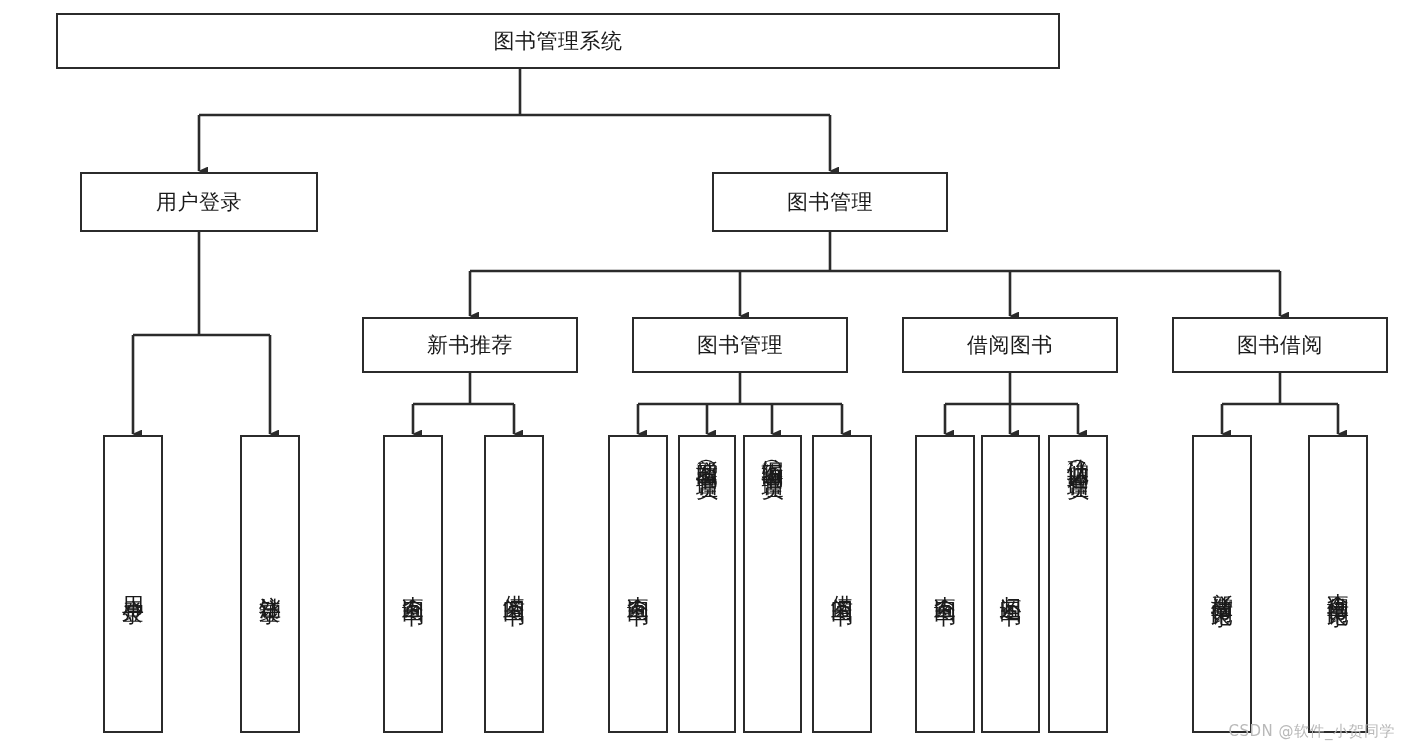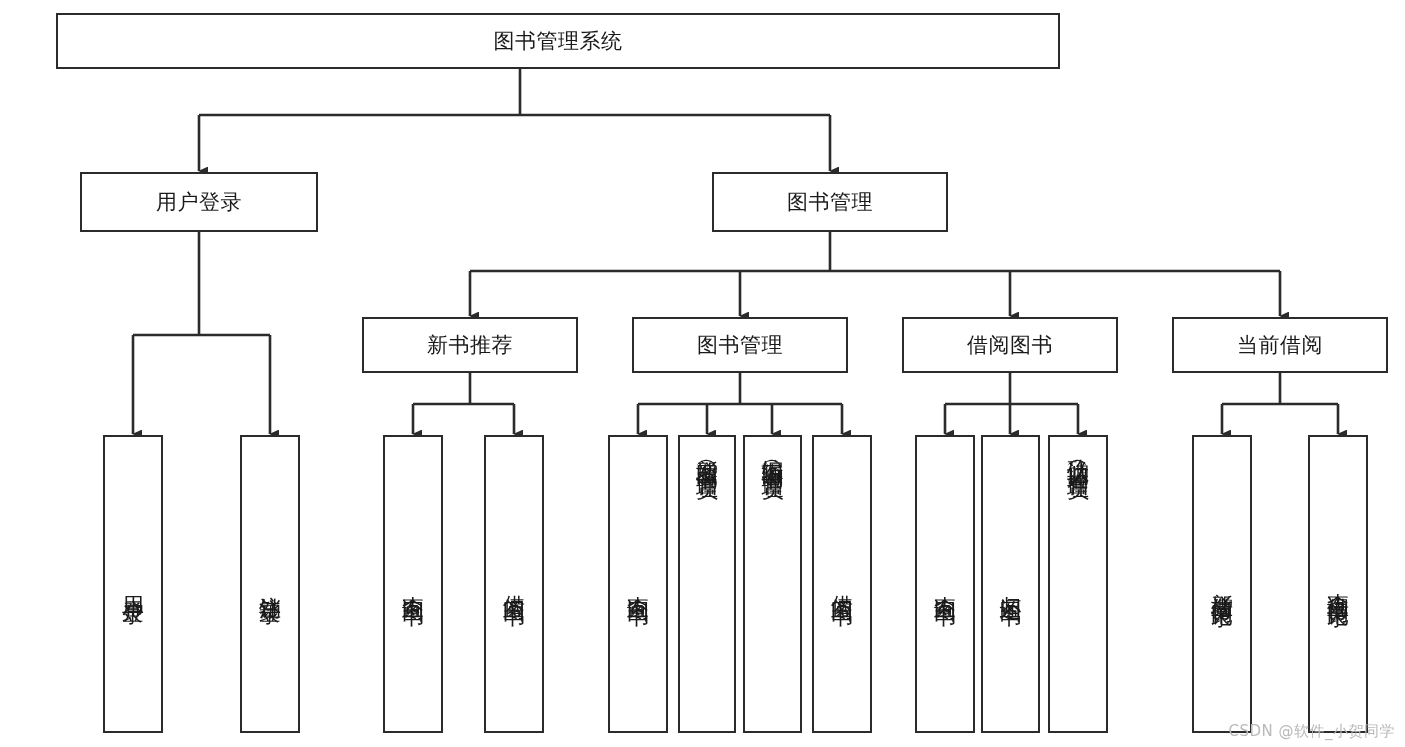--- a/index.html
+++ b/index.html
@@ -136,21 +136,21 @@
       <div class="node horizontal" style="left: 362px; top: 317px; width: 216px; height: 56px;">
         <span class="node-label">新书推荐</span>
       </div>
       <div class="node horizontal" style="left: 632px; top: 317px; width: 216px; height: 56px;">
         <span class="node-label">图书管理</span>
       </div>
       <div class="node horizontal" style="left: 902px; top: 317px; width: 216px; height: 56px;">
         <span class="node-label">借阅图书</span>
       </div>
       <div class="node horizontal" style="left: 1172px; top: 317px; width: 216px; height: 56px;">
-        <span class="node-label">当前借阅</span>
+        <span class="node-label">图书借阅</span>
       </div>
     </div>
 
   <div id="leaf-container">
       <div class="node vertical centered" style="left: 103px; top: 435px; width: 60px; height: 298px;">
         <span class="node-label">用户登录</span>
       </div>
       <div class="node vertical centered" style="left: 240px; top: 435px; width: 60px; height: 298px;">
         <span class="node-label">注销登录</span>
       </div>

